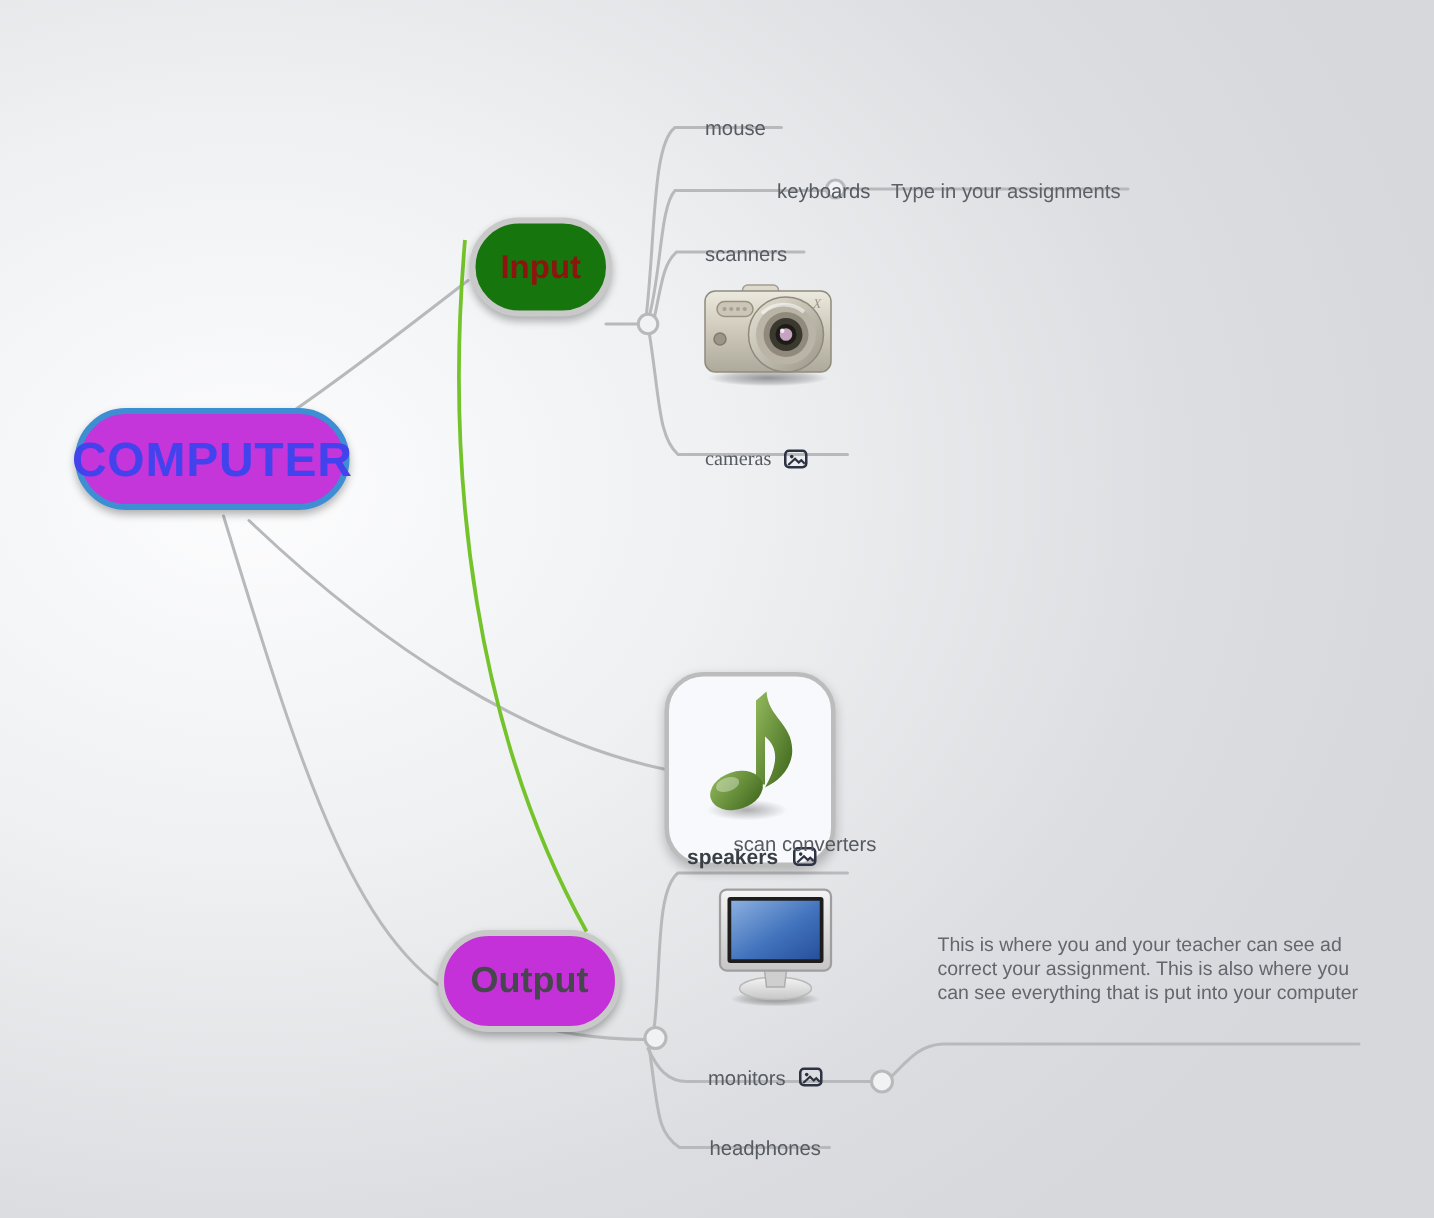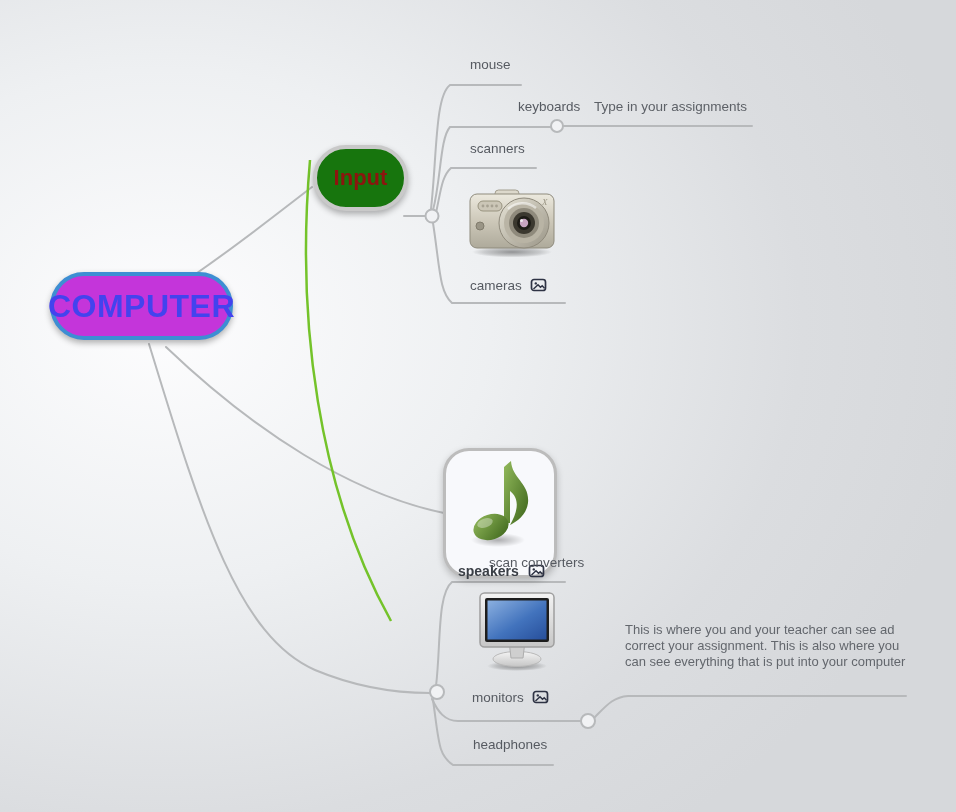--- a/index.html
+++ b/index.html
@@ -29,21 +29,21 @@
     background:#17750d;border:4px solid #c9c9c9;
     color:#8c150f;font-size:22px;text-align:center;
   }
   .bubble-output{
     left:292px;top:620px;width:114px;height:60px;
     background:#c531d8;border:4px solid #c9c9c9;
     color:#46474c;font-size:24px;
   }
   .leaf{
     position:absolute;font-size:13.5px;color:#565a61;white-space:nowrap;
-    z-index:3;cursor:pointer;display:flex;align-items:center;gap:8px;
+    z-index:3;cursor:pointer;display:flex;align-items:center;gap:8px;margin-top:21px;
   }
   .leaf .txt{display:inline-block;}
   .note-block{
     position:absolute;left:625px;top:622px;width:286px;
     font-size:13px;line-height:16.2px;color:#63676d;z-index:3;cursor:pointer;
   }
   .img-node{position:absolute;z-index:2;}
   .card{
     position:absolute;left:443px;top:448px;width:114px;height:130px;
     background:#f8f9fc;border:3px solid #bcbcbc;border-radius:26px;
@@ -127,20 +127,23 @@
   </svg>
 
   <div class="bubble bubble-root">
     <span>COMPUTER</span>
   </div>
 
   <div class="bubble bubble-input">
     <span>Input</span>
   </div>
 
+  <div class="bubble bubble-output">
+    <span>Output</span>
+  </div>
 
   <div class="leaf" style="left:470px;top:57px;">
     <span class="txt">mouse</span>
   </div>
 
   <div class="leaf" style="left:470px;top:99px;padding-left:48px;">
     <span class="txt">keyboards</span>
   </div>
 
   <div class="leaf" style="left:594px;top:99px;color:#5d6167;">
@@ -167,21 +170,21 @@
     <circle cx="58" cy="39" r="25" fill="url(#lensg)" stroke="#8f8a7c" stroke-width="1"></circle>
     <circle cx="58" cy="39" r="20" fill="#b9b4a5"></circle>
     <circle cx="58" cy="39" r="15" fill="#8f8a7c"></circle>
     <circle cx="58" cy="39" r="11" fill="#3b382f"></circle>
     <circle cx="58" cy="39" r="7" fill="#1d1b16"></circle>
     <circle cx="58" cy="39" r="4.2" fill="#c6a3c0"></circle>
     <circle cx="55.5" cy="36.5" r="1.5" fill="#efe9ef"></circle>
     <path d="M 42 25 A 21 21 0 0 1 70 24" stroke="rgba(255,255,255,.55)" stroke-width="2.5" fill="none"></path>
   </svg>
 
-  <div class="leaf" style="left:470px;top:277px;">
+  <div class="leaf" style="left:470px;top:277px;font-family:Liberation Serif, serif;">
     <span class="txt">cameras</span>
     <svg class="pic-icon" viewBox="0 0 17 16">
       <rect x="1.5" y="2.5" width="14" height="11" rx="2.5" fill="none" stroke="#2e3344" stroke-width="1.7"></rect>
       <circle cx="5.8" cy="6.4" r="1.2" fill="#2e3344"></circle>
       <path d="M3.5 12 L8 7.8 L10.5 10.3 L12.2 8.8 L14.5 11.2" fill="none" stroke="#2e3344" stroke-width="1.5"></path>
     </svg>
   </div>
 
   <div class="scan-label">
     <span>scan converters</span>

